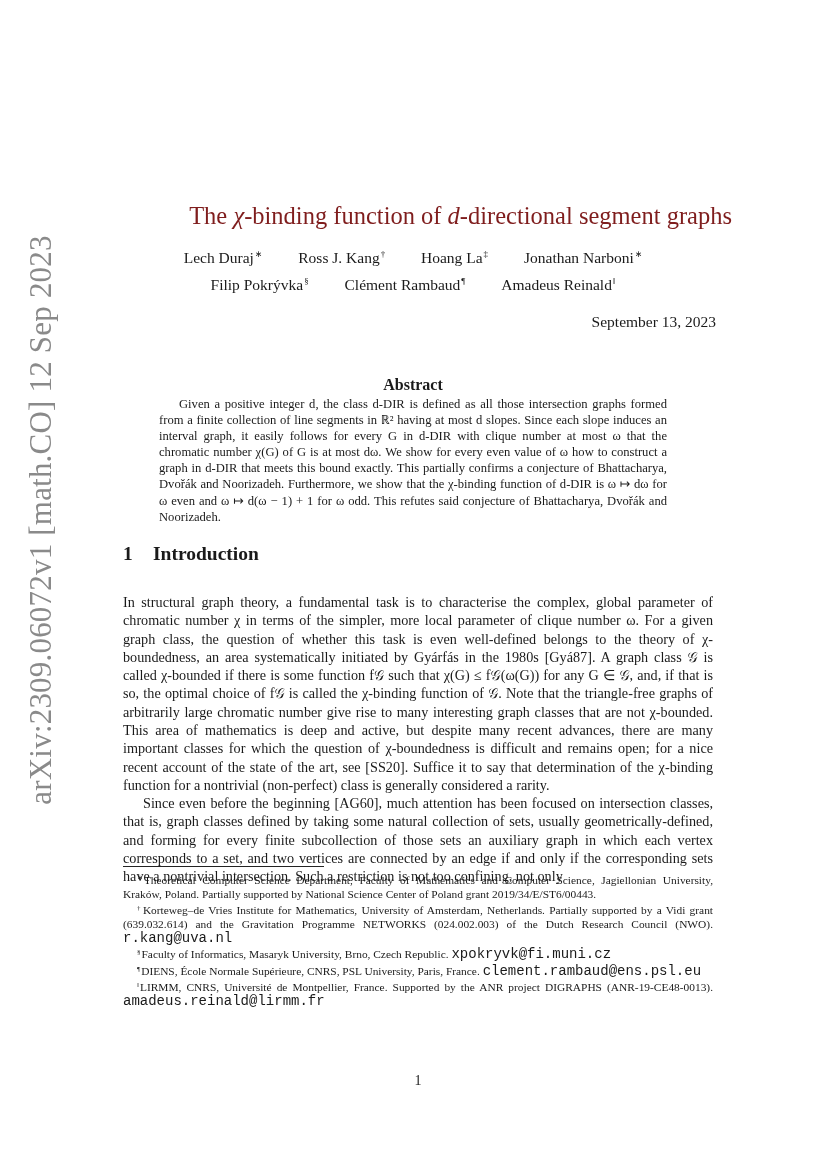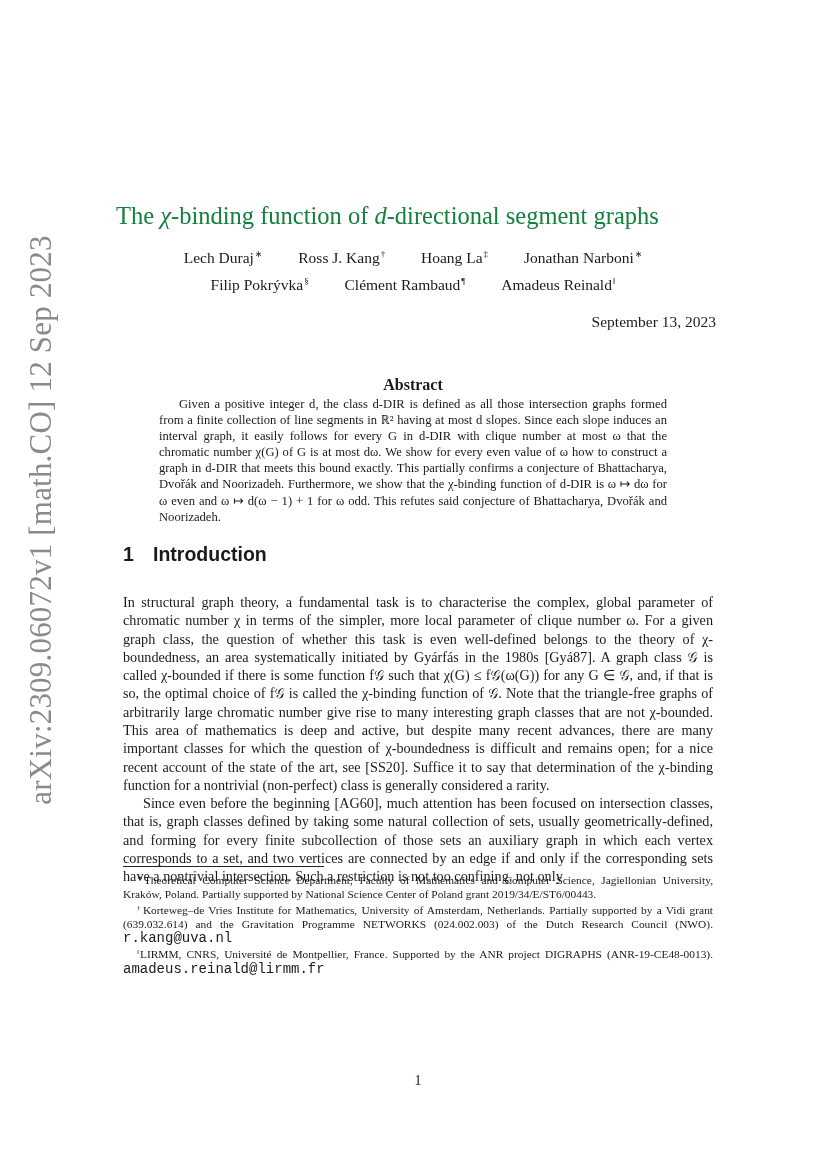--- a/index.html
+++ b/index.html
@@ -5,42 +5,42 @@
   html, body { margin: 0; padding: 0; background: #ffffff; }
   body { width: 826px; height: 1169px; position: relative; overflow: hidden;
          font-family: "DejaVu Serif", "Liberation Serif", serif; color: #1a1a1a; }
   .page { position: absolute; left: 0; top: 0; width: 826px; height: 1169px; background: #fff; }
 
   .arxiv-stamp { position: absolute; left: 17px; top: 320px; width: 48px; height: 400px; }
   .arxiv-stamp span { position: absolute; left: 50%; top: 50%; white-space: nowrap;
     transform: translate(-50%, -50%) rotate(-90deg);
     font-family: "Liberation Serif", serif; font-size: 31px; color: #8a8a8a; letter-spacing: 0.2px; }
 
-  .title { position: absolute; left: 116px; width: 606px; top: 202px; text-align: left;
-    font-family: "Liberation Serif", serif; font-size: 24.5px; color: #15803d; }
+  .title { position: absolute; left: 126px; width: 606px; top: 202px; text-align: right;
+    font-family: "Liberation Serif", serif; font-size: 24.5px; color: #7f1d1d; }
   .title i { font-style: italic; }
 
   .authors-row { position: absolute; left: 110px; width: 606px; text-align: center;
     font-family: "Liberation Serif", serif; font-size: 15.5px; white-space: nowrap; }
   .authors-row .author { display: inline-block; margin: 0 16px; }
   .authors-row sup { font-size: 9px; vertical-align: 6px; margin-left: 1px; }
   .row1 { top: 249px; }
   .row2 { top: 276px; }
 
   .date { position: absolute; left: 110px; width: 606px; top: 313px; text-align: right;
     font-family: "Liberation Serif", serif; font-size: 15.5px; }
 
   .abstract-heading { position: absolute; left: 110px; width: 606px; top: 376px; text-align: center;
     font-family: "Liberation Serif", serif; font-size: 16px; font-weight: bold; }
   .abstract-body { position: absolute; left: 159px; width: 508px; top: 396px;
     font-family: "Liberation Serif", serif; font-size: 12.6px; line-height: 16.1px; text-align: justify;
     text-indent: 20px; hyphens: auto; }
 
   .section-heading { position: absolute; left: 123px; top: 543px;
-    font-family: Liberation Sans, sans-serif; font-size: 19.5px; font-weight: bold; }
+    font-family: Liberation Serif, serif; font-size: 19.5px; font-weight: bold; }
   .section-heading .num { display: inline-block; width: 30px; }
 
   .body-text { position: absolute; left: 123px; width: 590px;
     font-family: "Liberation Serif", serif; font-size: 14.2px; line-height: 18.3px; text-align: justify; margin-top: 16px; }
   .p1 { top: 577px; }
   .p2 { top: 778px; text-indent: 20px; }
 
   .footnote-rule { position: absolute; left: 123px; top: 866px; width: 201px; height: 0; border-top: 1.2px solid #222; }
   .footnotes { position: absolute; left: 123px; width: 590px; top: 871px;
     font-family: "Liberation Serif", serif; font-size: 11.4px; line-height: 14.1px; text-align: justify; }
@@ -81,17 +81,19 @@
 
   <div class="section-heading"><span class="num">1</span><span>Introduction</span></div>
 
   <div class="body-text p1">In structural graph theory, a fundamental task is to characterise the complex, global parameter of chromatic number χ in terms of the simpler, more local parameter of clique number ω. For a given graph class, the question of whether this task is even well-defined belongs to the theory of χ-boundedness, an area systematically initiated by Gyárfás in the 1980s [Gyá87]. A graph class 𝒢 is called χ-bounded if there is some function f𝒢 such that χ(G) ≤ f𝒢(ω(G)) for any G ∈ 𝒢, and, if that is so, the optimal choice of f𝒢 is called the χ-binding function of 𝒢. Note that the triangle-free graphs of arbitrarily large chromatic number give rise to many interesting graph classes that are not χ-bounded. This area of mathematics is deep and active, but despite many recent advances, there are many important classes for which the question of χ-boundedness is difficult and remains open; for a nice recent account of the state of the art, see [SS20]. Suffice it to say that determination of the χ-binding function for a nontrivial (non-perfect) class is generally considered a rarity.</div>
   <div class="body-text p2">Since even before the beginning [AG60], much attention has been focused on intersection classes, that is, graph classes defined by taking some natural collection of sets, usually geometrically-defined, and forming for every finite subcollection of those sets an auxiliary graph in which each vertex corresponds to a set, and two vertices are connected by an edge if and only if the corresponding sets have a nontrivial intersection. Such a restriction is not too confining, not only</div>
 
   <div class="footnote-rule"></div>
   <div class="footnotes">
     <p class="fn"><sup>∗</sup><span>Theoretical Computer Science Department, Faculty of Mathematics and Computer Science, Jagiellonian University, Kraków, Poland. Partially supported by National Science Center of Poland grant 2019/34/E/ST6/00443.</span></p>
     <p class="fn"><sup>†</sup><span>Korteweg–de Vries Institute for Mathematics, University of Amsterdam, Netherlands. Partially supported by a Vidi grant (639.032.614) and the Gravitation Programme NETWORKS (024.002.003) of the Dutch Research Council (NWO).</span> <span class="mono">r.kang@uva.nl</span></p>
+    <p class="fn"><sup>§</sup><span>Faculty of Informatics, Masaryk University, Brno, Czech Republic.</span> <span class="mono">xpokryvk@fi.muni.cz</span></p>
+    <p class="fn"><sup>¶</sup><span>DIENS, École Normale Supérieure, CNRS, PSL University, Paris, France.</span> <span class="mono">clement.rambaud@ens.psl.eu</span></p>
     <p class="fn"><sup>‖</sup><span>LIRMM, CNRS, Université de Montpellier, France. Supported by the ANR project DIGRAPHS (ANR-19-CE48-0013).</span> <span class="mono">amadeus.reinald@lirmm.fr</span></p>
   </div>
 
   <div class="page-number">1</div>
 </div>
 
 </body></html>

